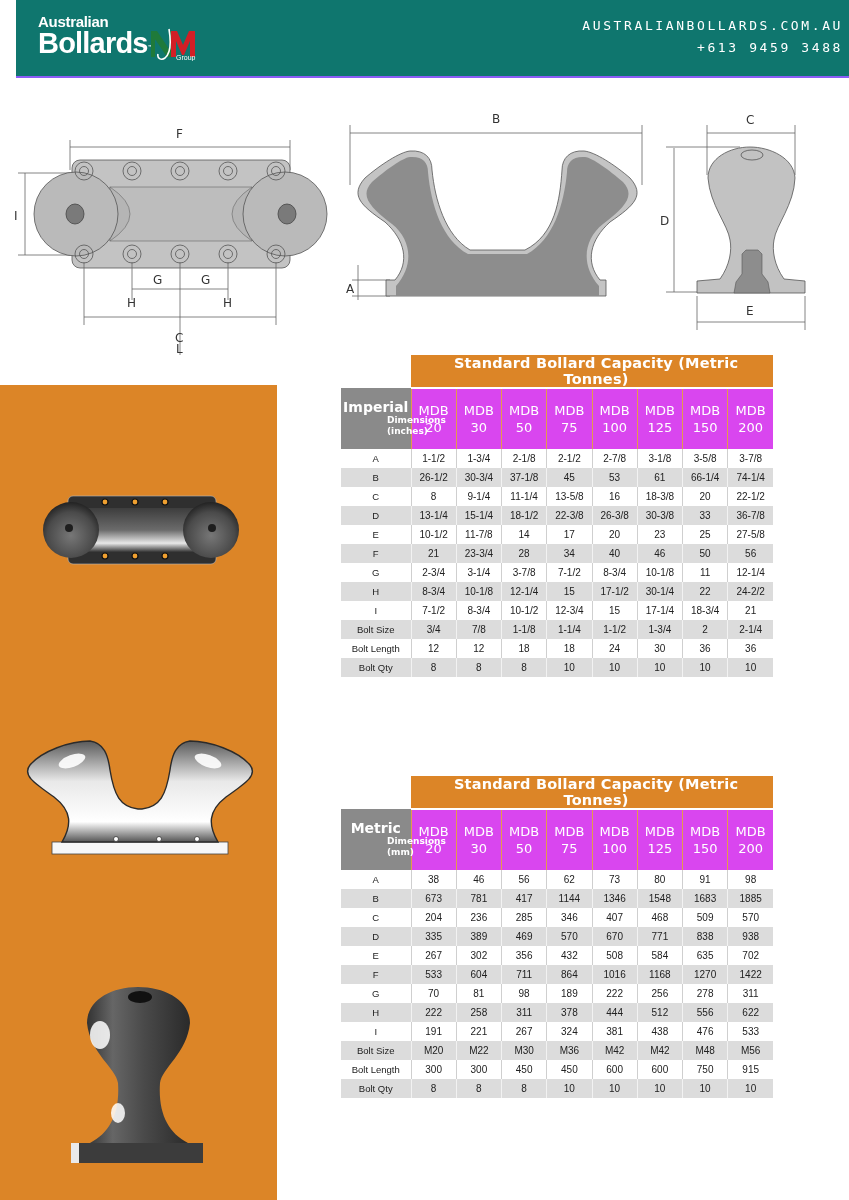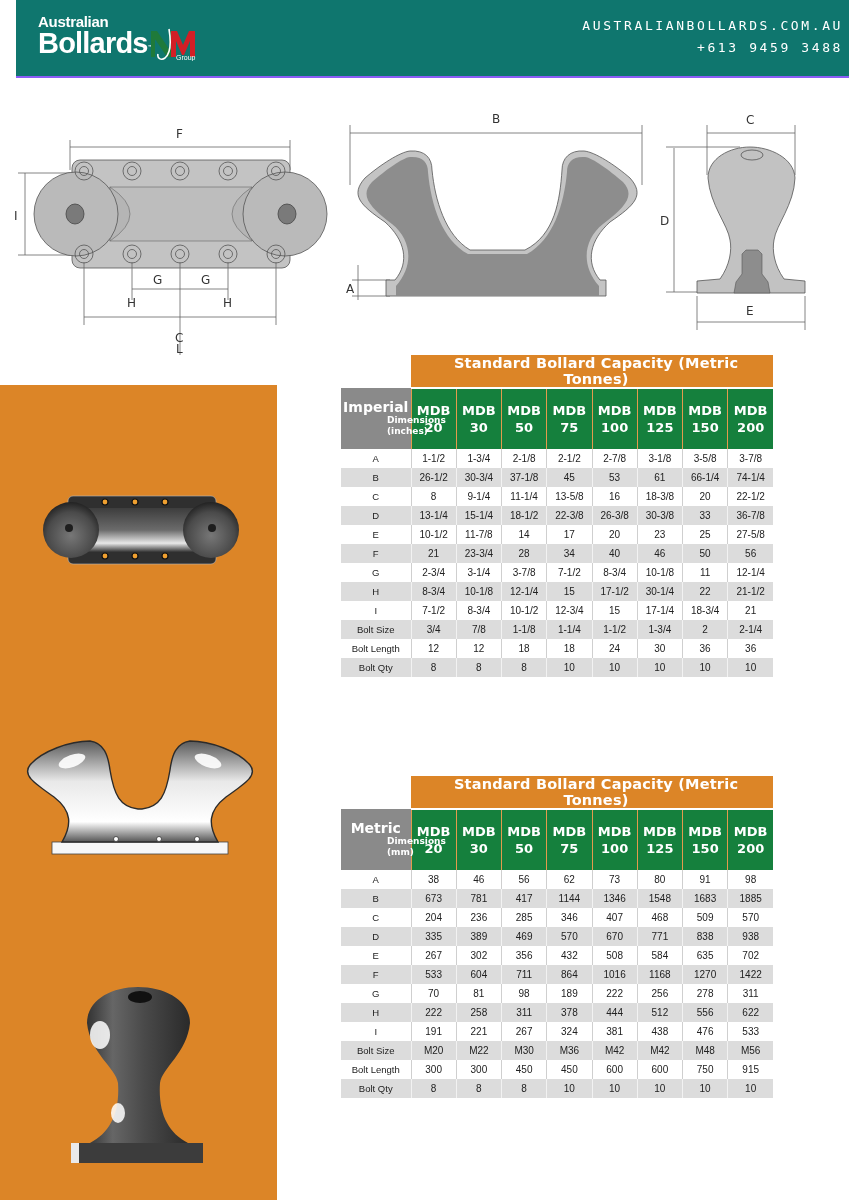--- a/index.html
+++ b/index.html
@@ -19,21 +19,21 @@
 
   .drawing { position:absolute; }
 
   table.spec { position:absolute; border-collapse:collapse; table-layout:fixed; }
   table.spec td, table.spec th { padding:0; text-align:center; }
   .spec .title-row td.blank { background:#fff; }
   .spec .title-row td.title { background:#dc8527; color:#fff; font-family:"DejaVu Sans", sans-serif; font-weight:bold; font-size:14.5px; height:29px; border-bottom:2px solid #fff; letter-spacing:0.2px;padding-left:8px; }
   .spec .head-row th.unit { background:#8a8a8a; color:#fff; line-height:11px; height:61px; }
   .spec .head-row th.unit .u1 { font-family:"DejaVu Sans", sans-serif; font-weight:bold; font-size:14px; line-height:15px; display:block; }
   .spec .head-row th.unit .u2 { font-family:"DejaVu Sans", sans-serif; font-size:9px; font-weight:bold; display:block; line-height:11px;padding-left:46px; }
-  .spec .head-row th.mdb { background:#15803d; color:#fff; font-family:"DejaVu Sans", sans-serif; font-weight:bold; font-size:13px; line-height:17px; border-left:1px solid #e39a4d; }
+  .spec .head-row th.mdb { background:#d946ef; color:#fff; font-family:"DejaVu Sans", sans-serif; font-weight:normal; font-size:13px; line-height:17px; border-left:1px solid #e39a4d; }
   .spec td.rl { font-size:9.5px; color:#222; height:19px; }
   .spec td.v { font-size:10px; color:#222; border-left:1px solid #cfcfcf; }
   .spec tr.alt td { background:#dcdcdc; }
   .spec tr.alt td.v { border-left:1px solid #f2f2f2; }
   .spec td.v:first-of-type { }
   .dimlbl { font-family:"DejaVu Sans", sans-serif; font-size:12px; fill:#333; }
 </style>
 </head>
 <body>
 
@@ -346,21 +346,21 @@
       </tr>
       <tr class="alt">
         <td class="rl">H</td>
         <td class="v">8-3/4</td>
         <td class="v">10-1/8</td>
         <td class="v">12-1/4</td>
         <td class="v">15</td>
         <td class="v">17-1/2</td>
         <td class="v">30-1/4</td>
         <td class="v">22</td>
-        <td class="v">21-1/2</td>
+        <td class="v">24-2/2</td>
       </tr>
       <tr>
         <td class="rl">I</td>
         <td class="v">7-1/2</td>
         <td class="v">8-3/4</td>
         <td class="v">10-1/2</td>
         <td class="v">12-3/4</td>
         <td class="v">15</td>
         <td class="v">17-1/4</td>
         <td class="v">18-3/4</td>

